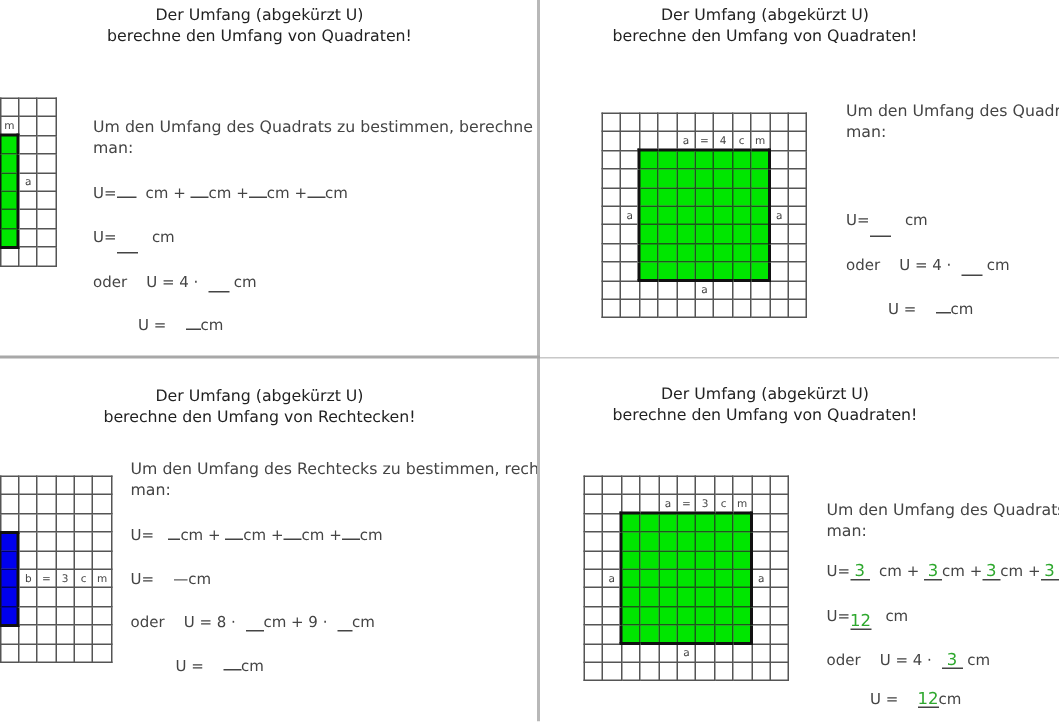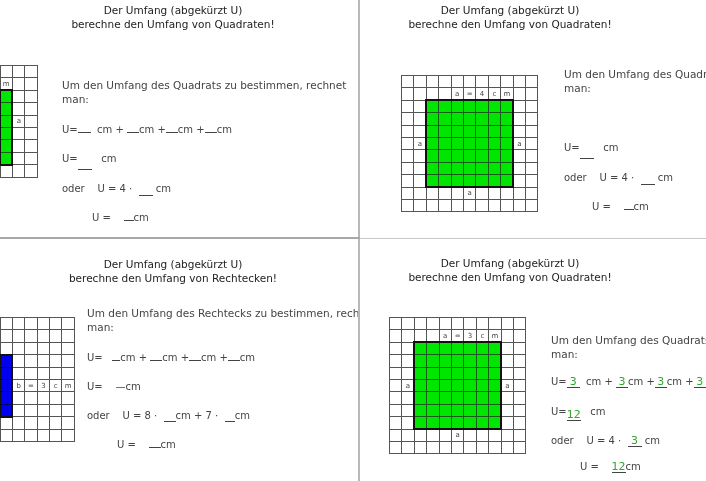--- a/index.html
+++ b/index.html
@@ -83,21 +83,21 @@
           <tr>
             <td style="width: 12.4px; height: 12.4px;"></td>
             <td style="width: 12.4px; height: 12.4px;"></td>
             <td style="width: 12.4px; height: 12.4px;"></td>
           </tr>
         </tbody>
     </table>
   </div>
 
   <div class="intro" style="left:62px;top:78px;">
-    <div>Um den Umfang des Quadrats zu bestimmen, rechnet</div>
+    <div>Um den Umfang des Quadrats zu bestimmen, berechne</div>
     <div>man:</div>
   </div>
 
   <div class="eq" style="left:62px;top:124px;">
     <span>U=</span><span class="blank" style="min-width:13px;"></span>&nbsp;
     <span>cm +</span>&nbsp;<span class="blank"></span><span>cm +</span><span class="blank"></span><span>cm +</span><span class="blank"></span><span>cm</span>
   </div>
 
   <div class="eq" style="left:62px;top:153px;">
     <span>U=</span><span class="blank low" style="min-width:14px;"></span>&nbsp;&nbsp;
@@ -393,21 +393,21 @@
     <span>U=</span>&nbsp;&nbsp;&nbsp;<span class="blank" style="min-width:8px;"></span><span>cm +</span>&nbsp;<span class="blank"></span><span>cm +</span><span class="blank"></span><span>cm +</span><span class="blank"></span><span>cm</span>
   </div>
 
   <div class="eq" style="left:87px;top:142px;">
     <span>U=</span>&nbsp;&nbsp;&nbsp;
     <span>—cm</span>
   </div>
 
   <div class="eq" style="left:87px;top:171px;">
     <span>oder</span>&nbsp;&nbsp;&nbsp;
-    <span>U = 8 ·</span>&nbsp;&nbsp;<span class="blank" style="min-width:12px;top:3px;position:relative;"></span><span>cm + 7 ·</span>&nbsp;&nbsp;<span class="blank" style="min-width:10px;top:3px;position:relative;"></span><span>cm</span>
+    <span>U = 8 ·</span>&nbsp;&nbsp;<span class="blank" style="min-width:12px;top:3px;position:relative;"></span><span>cm + 9 ·</span>&nbsp;&nbsp;<span class="blank" style="min-width:10px;top:3px;position:relative;"></span><span>cm</span>
   </div>
 
   <div class="eq" style="left:117px;top:200px;">
     <span>U =</span>&nbsp;&nbsp;&nbsp;&nbsp;<span class="blank" style="min-width:12px;"></span><span>cm</span>
   </div>
 </div>
 
 <div class="panel" style="left:360px;top:239px;width:346px;height:242px;">
   <div class="title" style="left:0;top:17px;width:300px;">
     <div>Der Umfang (abgekürzt U)</div>

